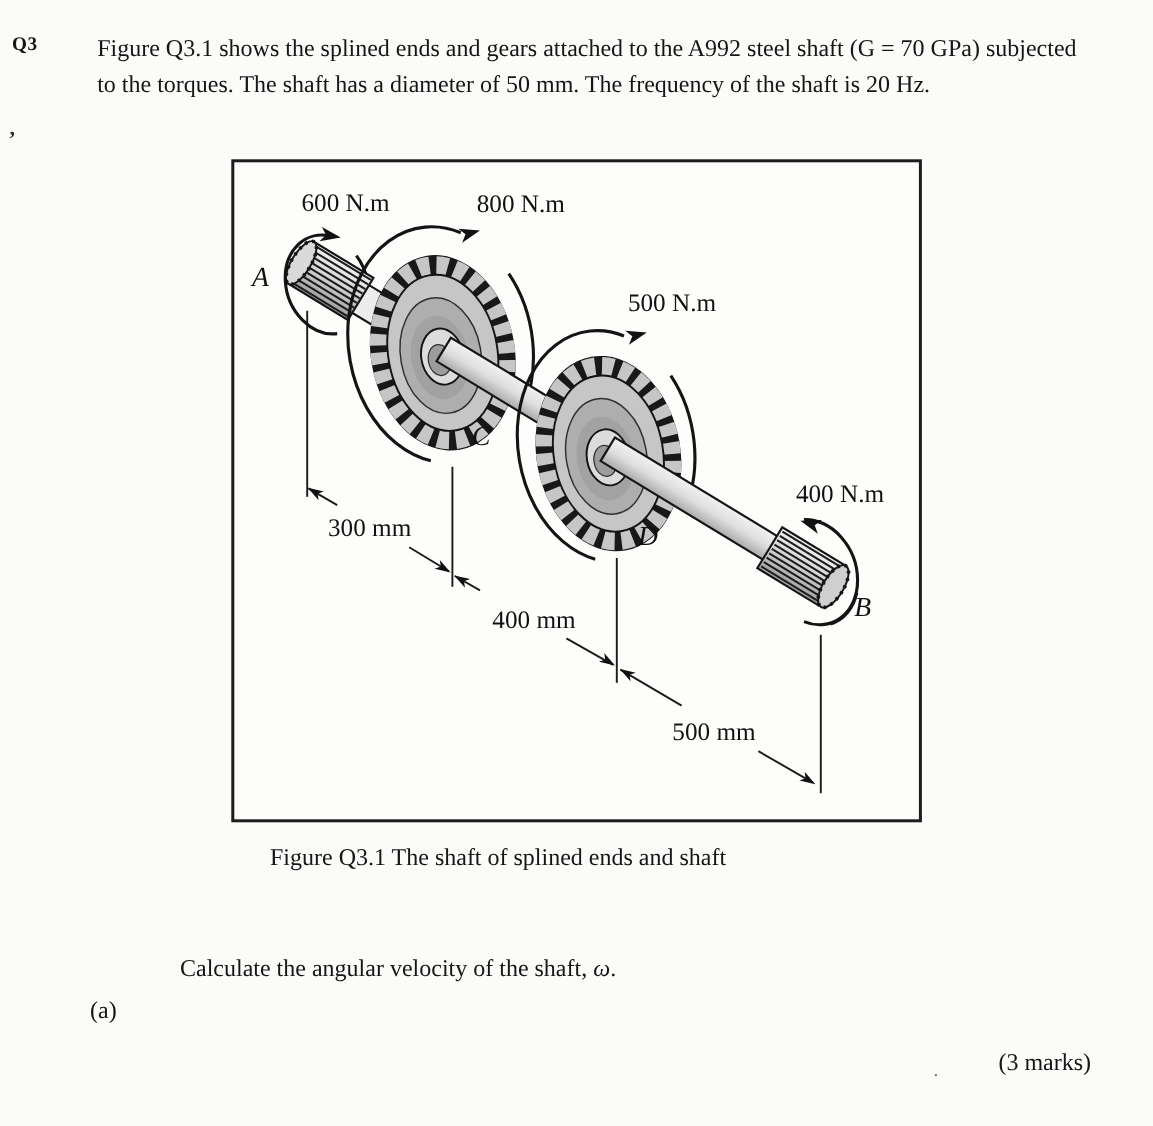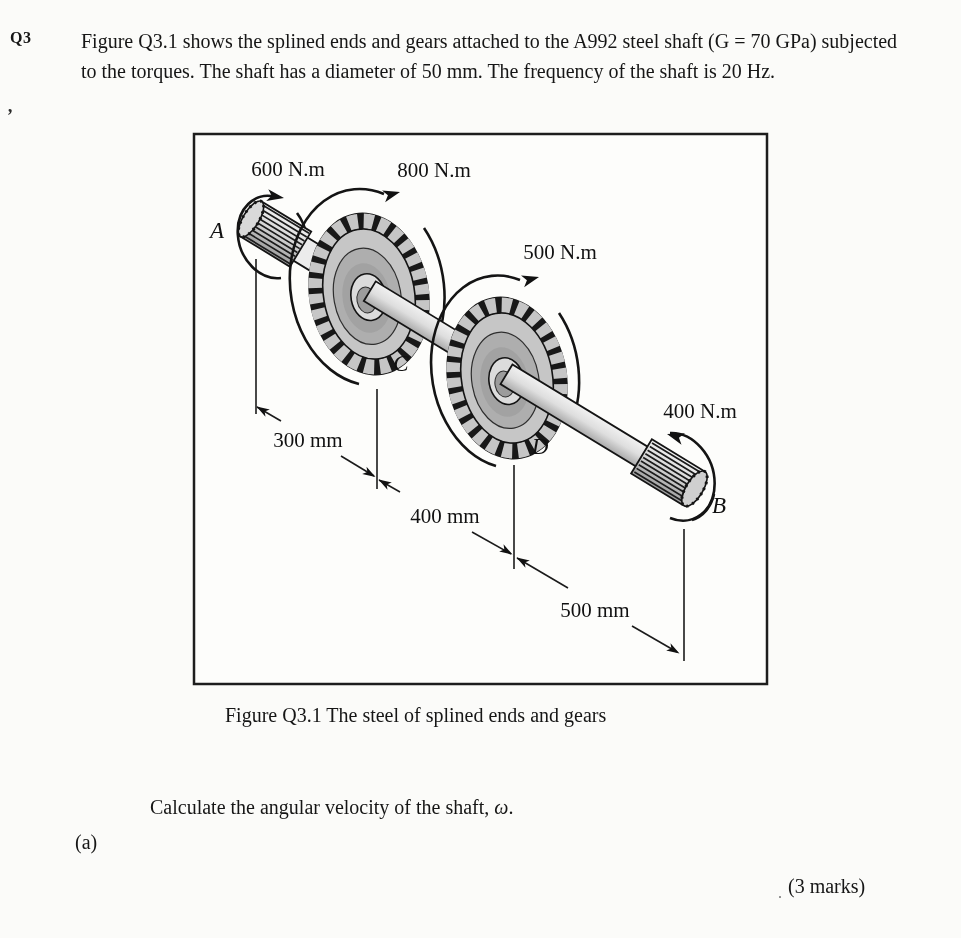--- a/index.html
+++ b/index.html
@@ -11,21 +11,21 @@
   }
   .abs{position:absolute;}
   .q-label{left:10px;top:29px;font-size:16px;font-weight:bold;letter-spacing:.5px;}
   .intro{left:81px;top:27px;width:830px;font-size:20px;line-height:29.5px;text-align:left;}
   .bold{font-weight:normal;}
   .stray{left:7px;top:106px;font-size:18px;font-weight:bold;color:#2a2a2a;}
   .caption{left:225px;top:704px;font-size:20px;}
   .part-label{left:75px;top:831px;font-size:20px;}
   .q-text{left:150px;top:796px;font-size:20px;}
   .q-text .omega{font-style:italic;}
-  .marks{left:788px;top:875px;font-size:20px;}
+  .marks{left:832px;top:875px;font-size:20px;}
   .faint-dot{left:778px;top:884px;font-size:16px;color:#777;}
   svg{position:absolute;left:0;top:0;}
   svg text{font-family:"Liberation Serif","DejaVu Serif",serif;fill:#111;}
   .torque-label{font-size:21px;}
   .dim-label{font-size:21px;}
   .point-label{font-size:23px;font-style:italic;}
 </style>
 </head>
 <body>
 
@@ -143,19 +143,19 @@
   <text x="308" y="447" text-anchor="middle" class="dim-label">300 mm</text>
   <text x="445" y="523" text-anchor="middle" class="dim-label">400 mm</text>
   <text x="595" y="617" text-anchor="middle" class="dim-label">500 mm</text>
 
   <text x="217" y="238" text-anchor="middle" class="point-label">A</text>
   <text x="401" y="371" text-anchor="middle" class="point-label">C</text>
   <text x="540" y="454" text-anchor="middle" class="point-label">D</text>
   <text x="719" y="513" text-anchor="middle" class="point-label">B</text>
 </svg>
 
-<div class="abs caption"><span class="bold">Figure Q3.1</span><span> The steel of splined ends and gears</span></div>
+<div class="abs caption"><span class="bold">Figure Q3.1</span><span> The shaft of splined ends and shaft</span></div>
 
 <div class="abs part-label">(a)</div>
 <div class="abs q-text"><span>Calculate the angular velocity of the shaft, </span><span class="omega">ω</span><span>.</span></div>
 
 <div class="abs faint-dot">.</div>
 <div class="abs marks">(3 marks)</div>
 
 </body></html>

